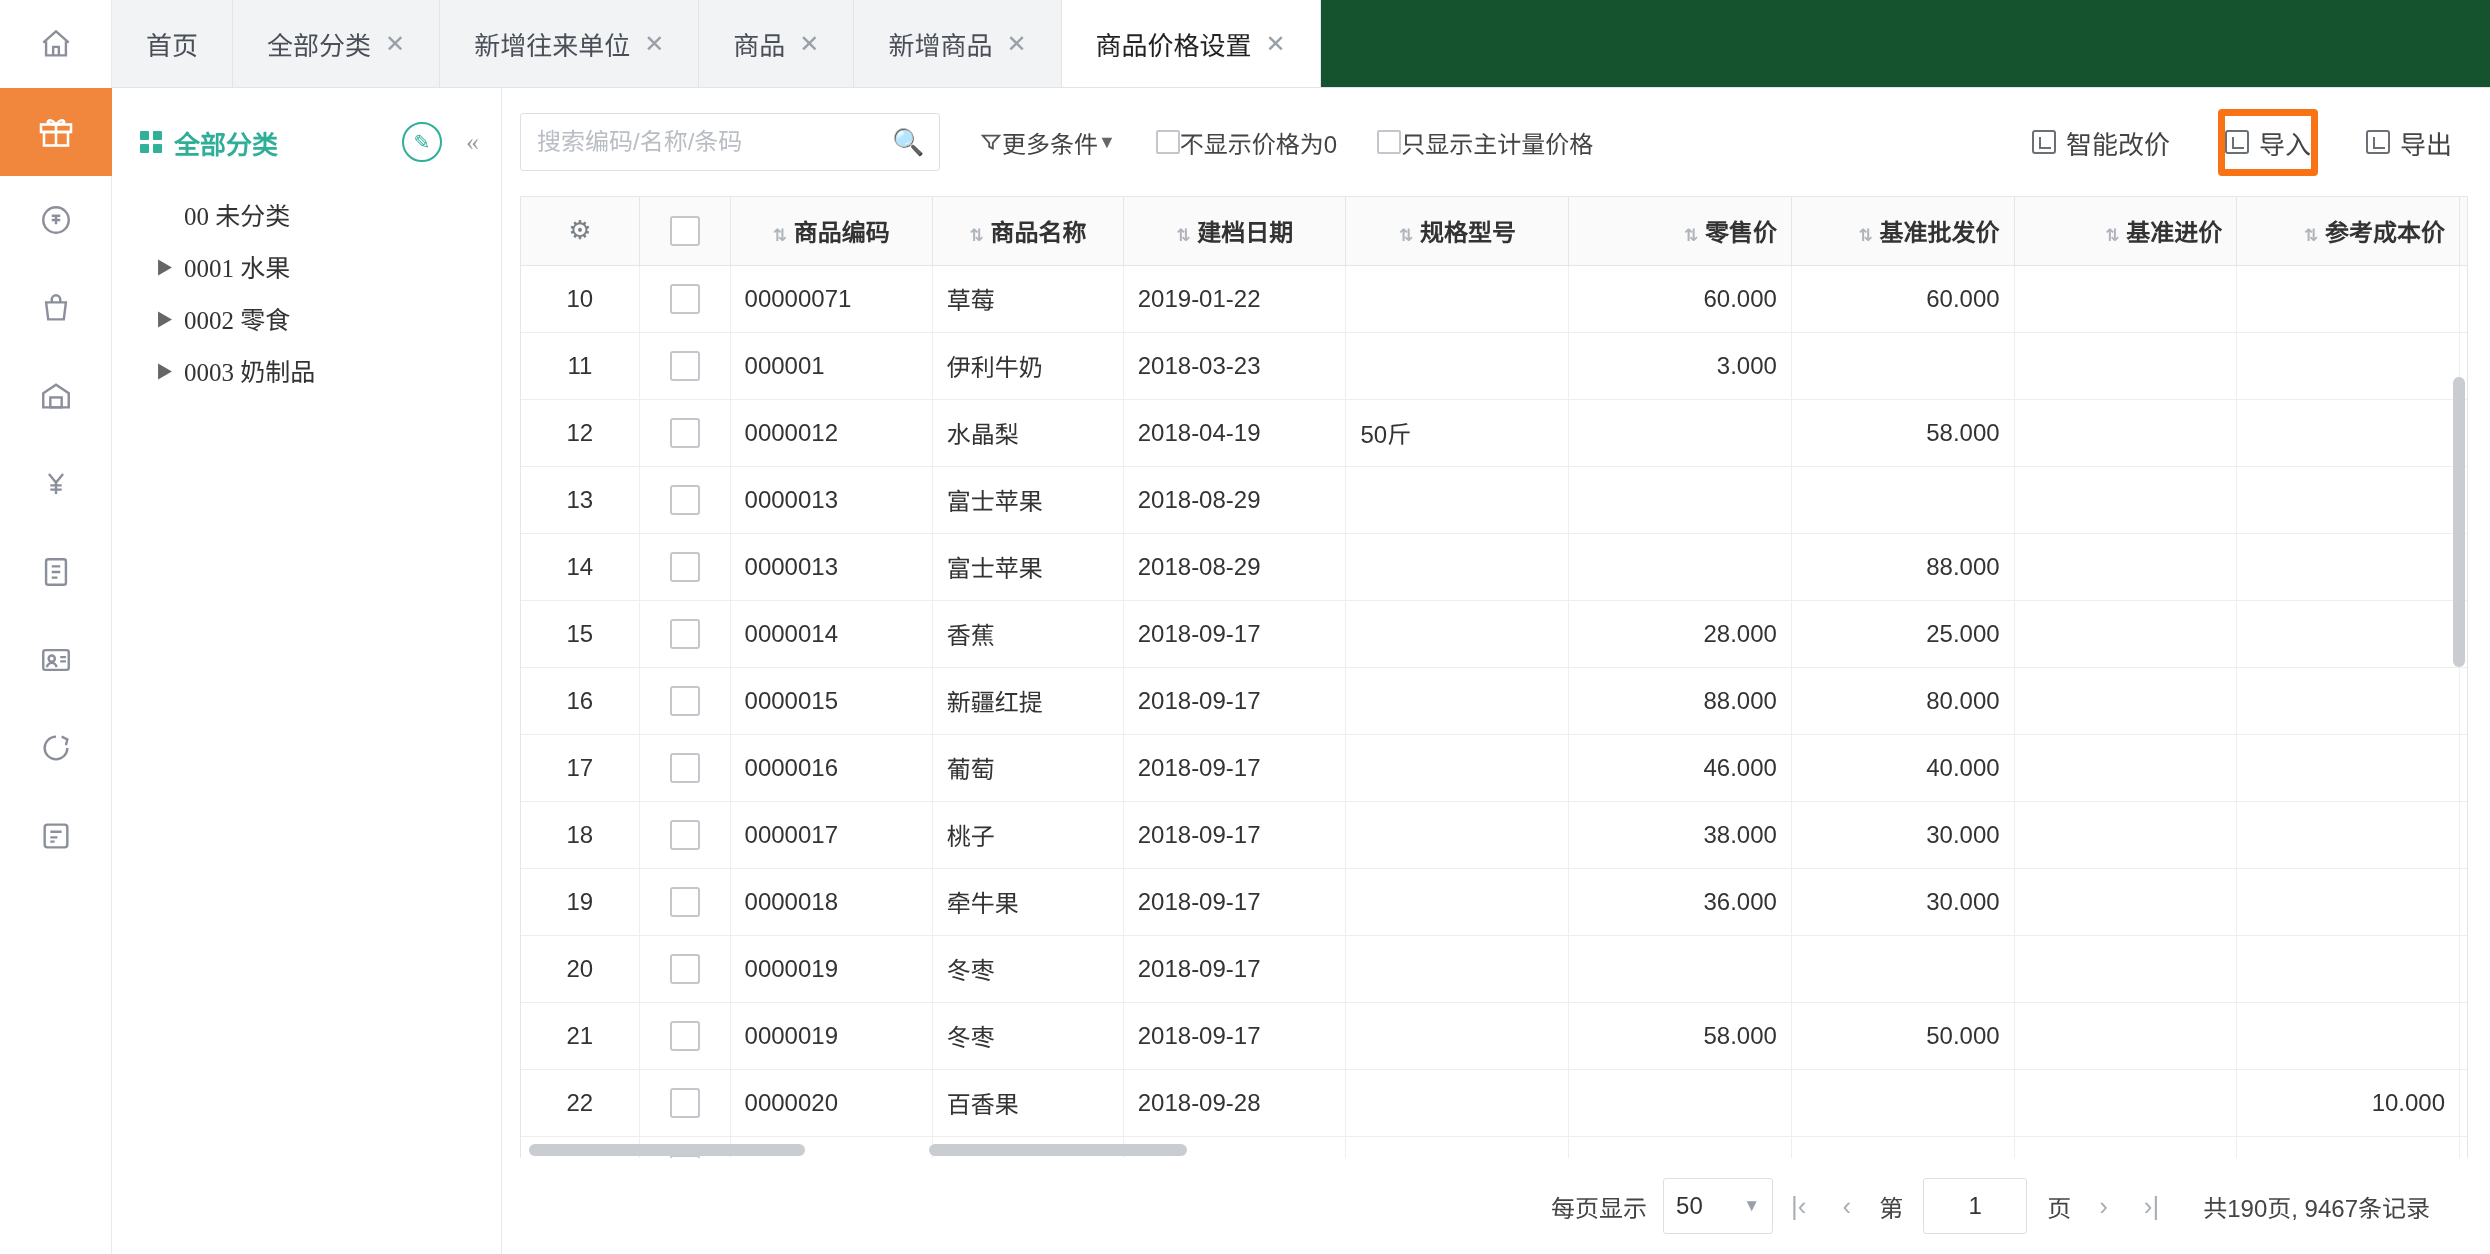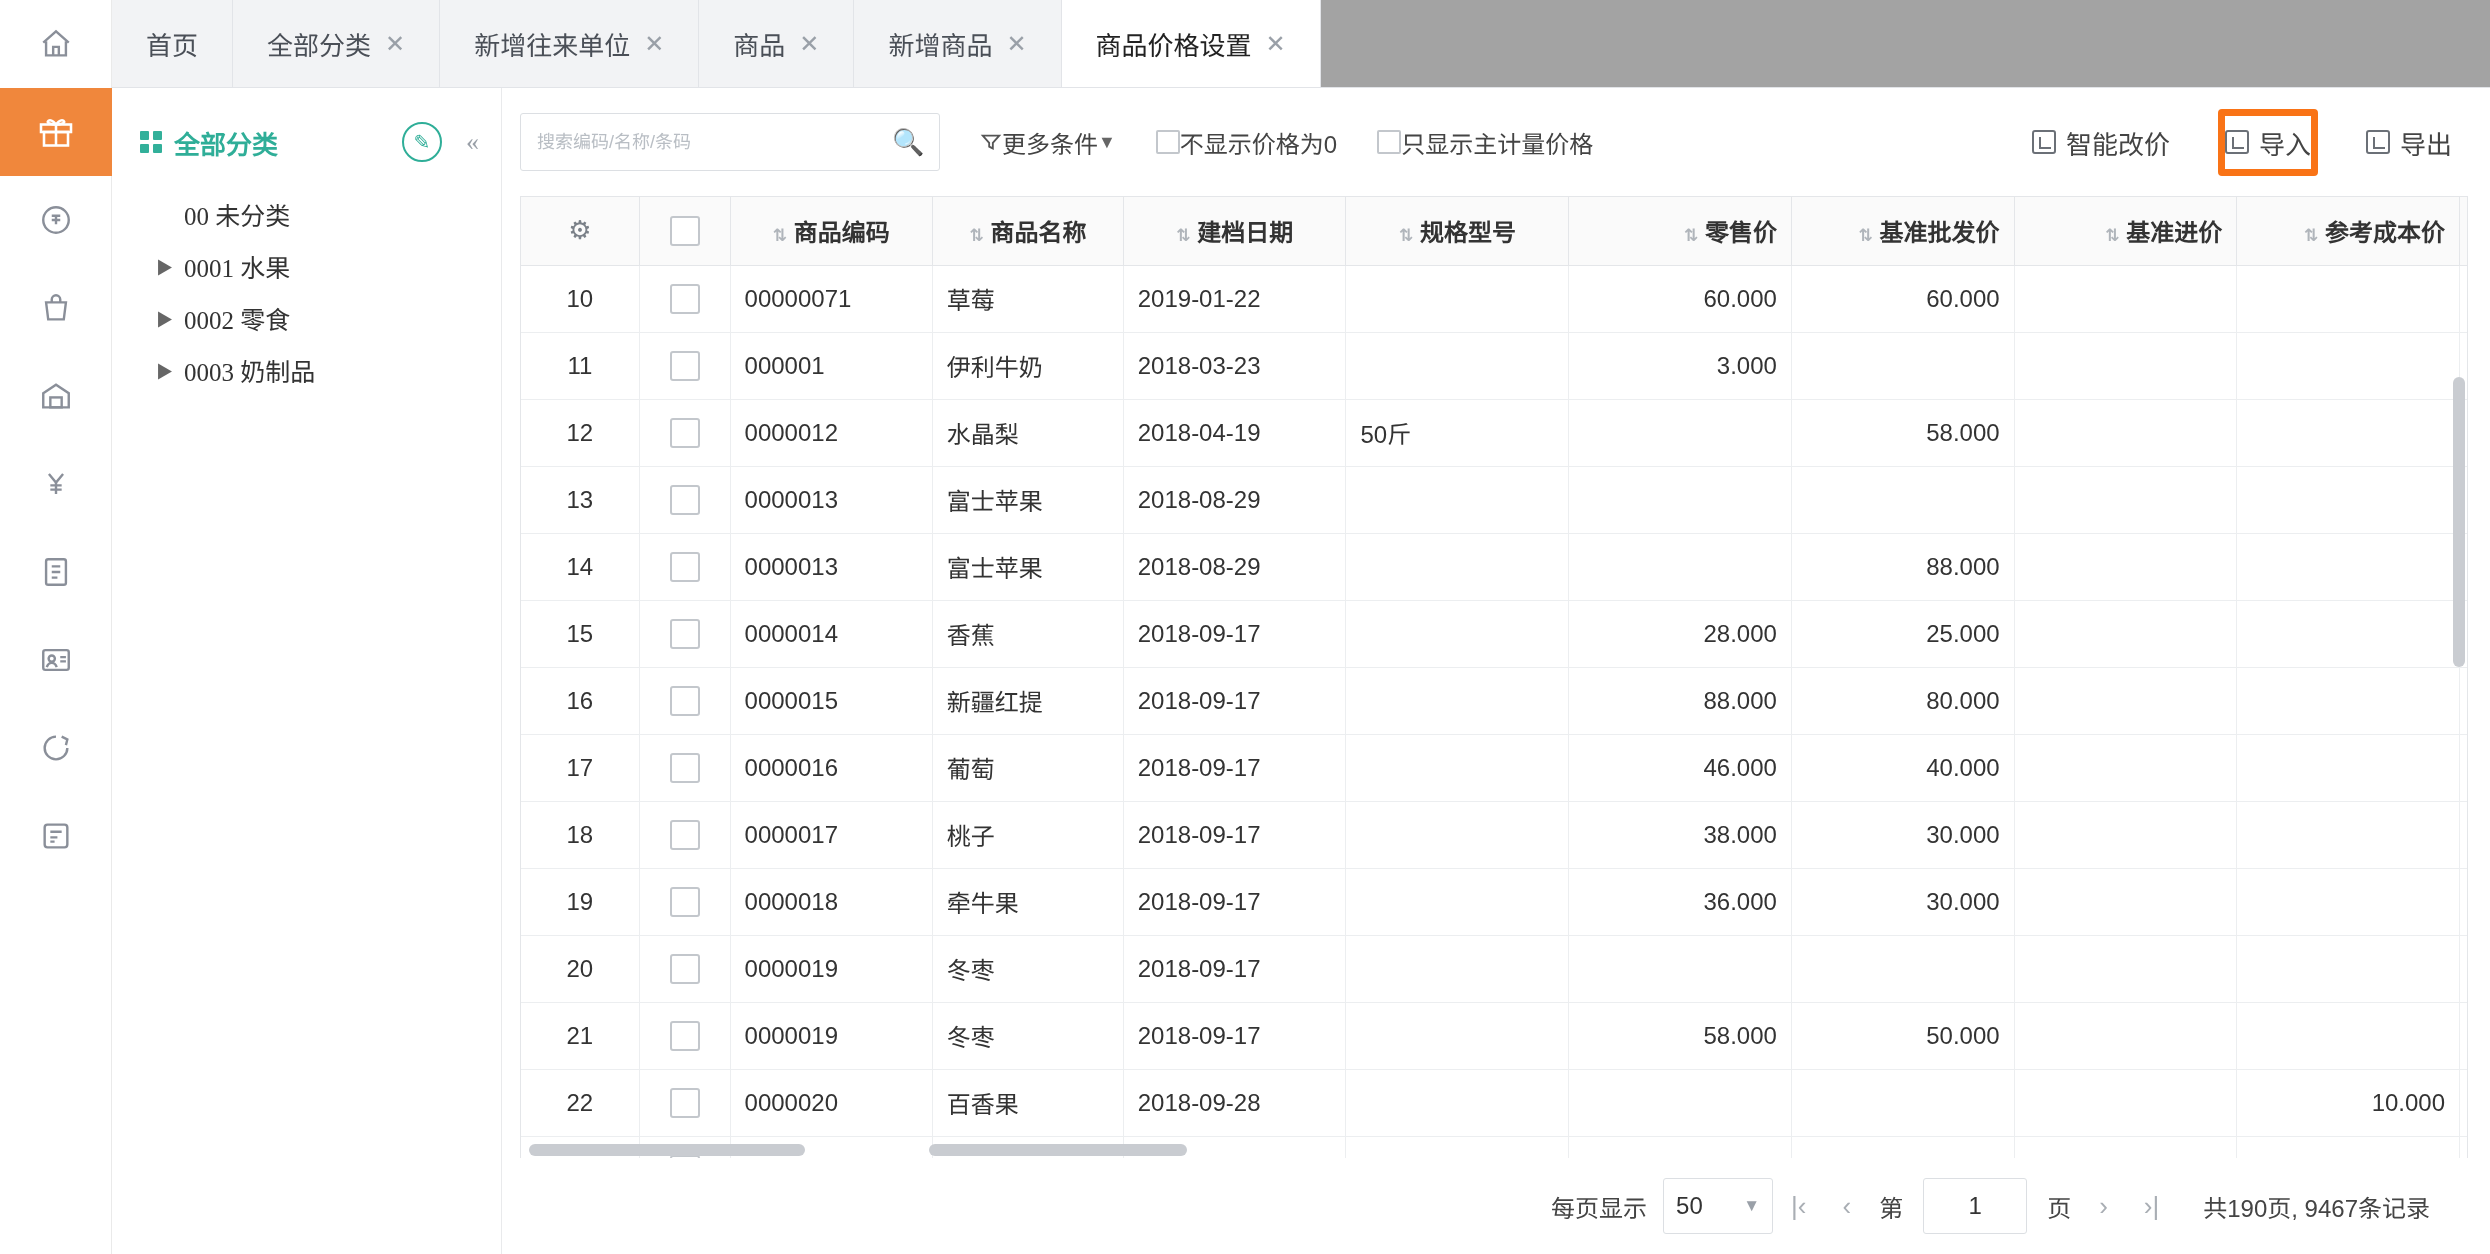--- a/index.html
+++ b/index.html
@@ -49,21 +49,21 @@
     height: 1254px;
     display: flex;
     flex-direction: column;
     min-width: 0;
   }
 
   
   .tabbar {
     height: 88px;
     flex: 0 0 88px;
-    background: #a3a3a3;
+    background: #14532d;
     display: flex;
     align-items: stretch;
     border-bottom: 1px solid #e2e4e8;
   }
   .tab {
     display: flex;
     align-items: center;
     gap: 14px;
     padding: 0 34px;
     font-size: 26px;
@@ -185,21 +185,21 @@
     border-radius: 3px;
     display: flex;
     align-items: center;
     padding: 0 14px;
     background: #fff;
   }
   .search-box input {
     flex: 1 1 auto;
     border: none;
     outline: none;
-    font-size: 18px;
+    font-size: 24px;
     color: #333;
     font-family: inherit;
     background: transparent;
   }
   .search-box input::placeholder { color: #b9bec4; }
   .search-ico { color: #2fae98; font-size: 26px; }
 
   .tb-btn {
     display: flex;
     align-items: center;

